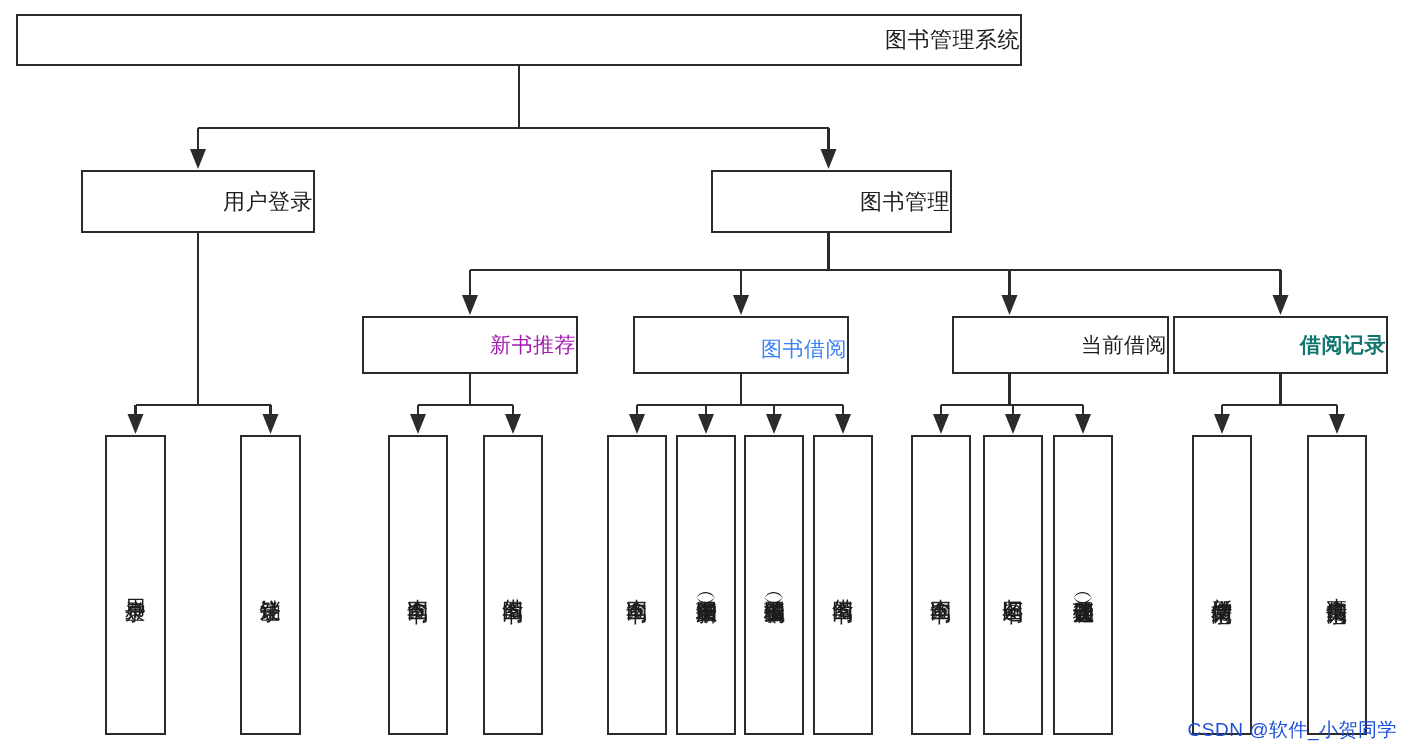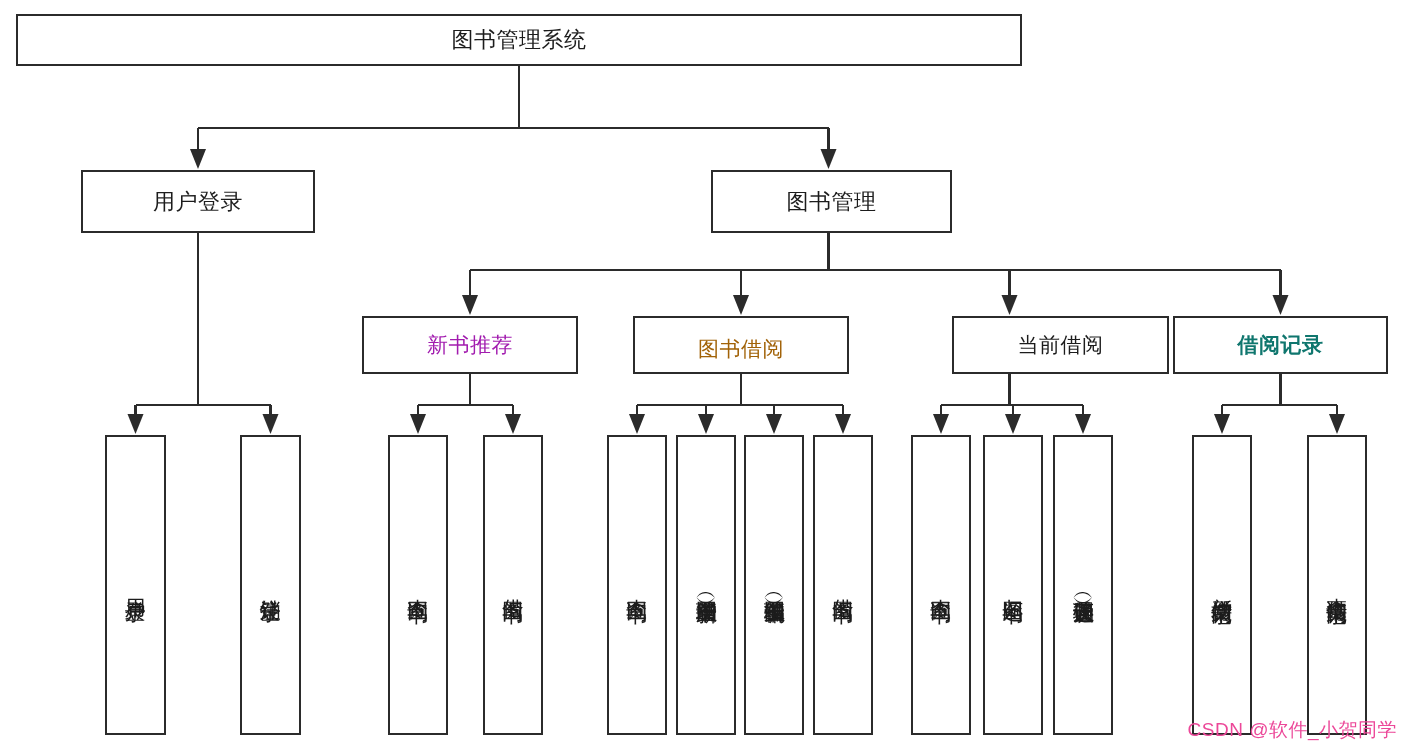--- a/index.html
+++ b/index.html
@@ -27,21 +27,21 @@
     height: 747px;
     pointer-events: none;
   }
   .node {
     position: absolute;
     box-sizing: border-box;
     background: #ffffff;
     border: 2px solid #f97316;
     display: flex;
     align-items: center;
-    justify-content: center;
+    justify-content: flex-end;
     overflow: hidden;
   }
   .node .label {
     font-size: 21px;
     line-height: 1.18;
     letter-spacing: 0.5px;
     color: #1c1c1c;
     white-space: nowrap;
     text-align: center;
   }
@@ -64,21 +64,21 @@
     line-height: 1.18;
   }
   .node.root .label { font-size: 22px; }
   .node.level2 .label { font-size: 22px; }
   .node.level3 .label { font-size: 21px; }
   #watermark {
     position: absolute;
     right: 8px;
     bottom: 4px;
     font-size: 19px;
-    color: #ec4899;
+    color: #1d4ed8;
     letter-spacing: 0.5px;
     white-space: nowrap;
     user-select: none;
   }
 </style>
 </head>
 <body>
 
 <div id="canvas">
   <svg id="connectors" viewBox="0 0 1405 747">
@@ -142,21 +142,21 @@
       <div class="node level2" style="left: 81px; top: 170px; width: 234px; height: 63px; border-color: rgb(43, 43, 43); background: rgb(255, 255, 255);">
         <span class="label" style="color: rgb(28, 28, 28);">用户登录</span>
       </div>
       <div class="node level2" style="left: 711px; top: 170px; width: 241px; height: 63px; border-color: rgb(43, 43, 43); background: rgb(255, 255, 255);">
         <span class="label" style="color: rgb(28, 28, 28);">图书管理</span>
       </div>
       <div class="node level3" style="left: 362px; top: 316px; width: 216px; height: 58px; border-color: rgb(43, 43, 43); background: rgb(255, 255, 255);">
         <span class="label" style="color: #a21caf;">新书推荐</span>
       </div>
       <div class="node level3" style="left: 633px; top: 316px; width: 216px; height: 58px; border-color: rgb(43, 43, 43); background: rgb(255, 255, 255);">
-        <span class="label" style="color: #a16207; margin-top: 8px;">图书借阅</span>
+        <span class="label" style="color: #3b82f6; margin-top: 8px;">图书借阅</span>
       </div>
       <div class="node level3" style="left: 952px; top: 316px; width: 217px; height: 58px; border-color: rgb(43, 43, 43); background: rgb(255, 255, 255);">
         <span class="label" style="color: rgb(28, 28, 28);">当前借阅</span>
       </div>
       <div class="node level3" style="left: 1173px; top: 316px; width: 215px; height: 58px; border-color: rgb(43, 43, 43); background: rgb(255, 255, 255);">
         <span class="label" style="color: #0f766e; font-weight: bold;">借阅记录</span>
       </div>
       <div class="node leaf leaf" style="left: 105px; top: 435px; width: 61px; height: 300px; border-color: rgb(43, 43, 43); background: rgb(255, 255, 255);">
         <span class="label" style="color: rgb(28, 28, 28);">用户登录</span>
       </div>

